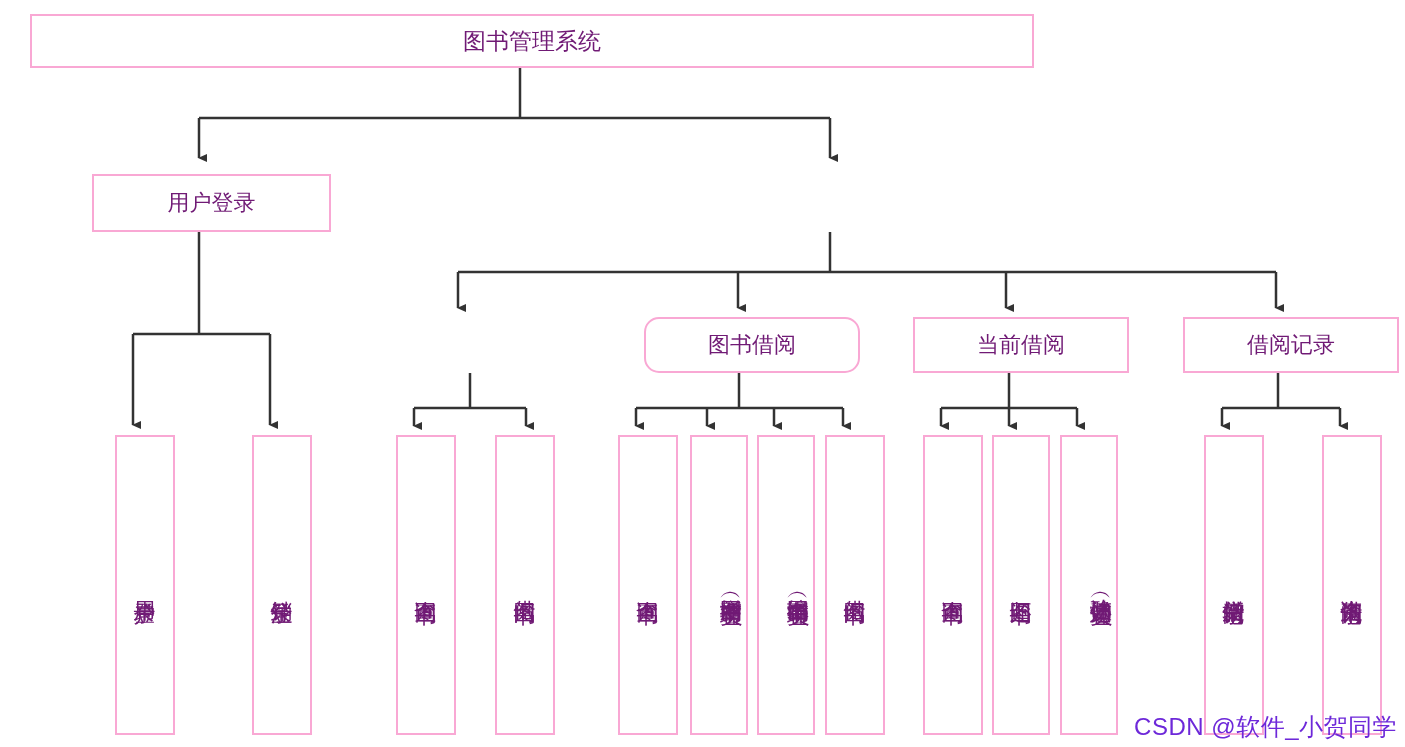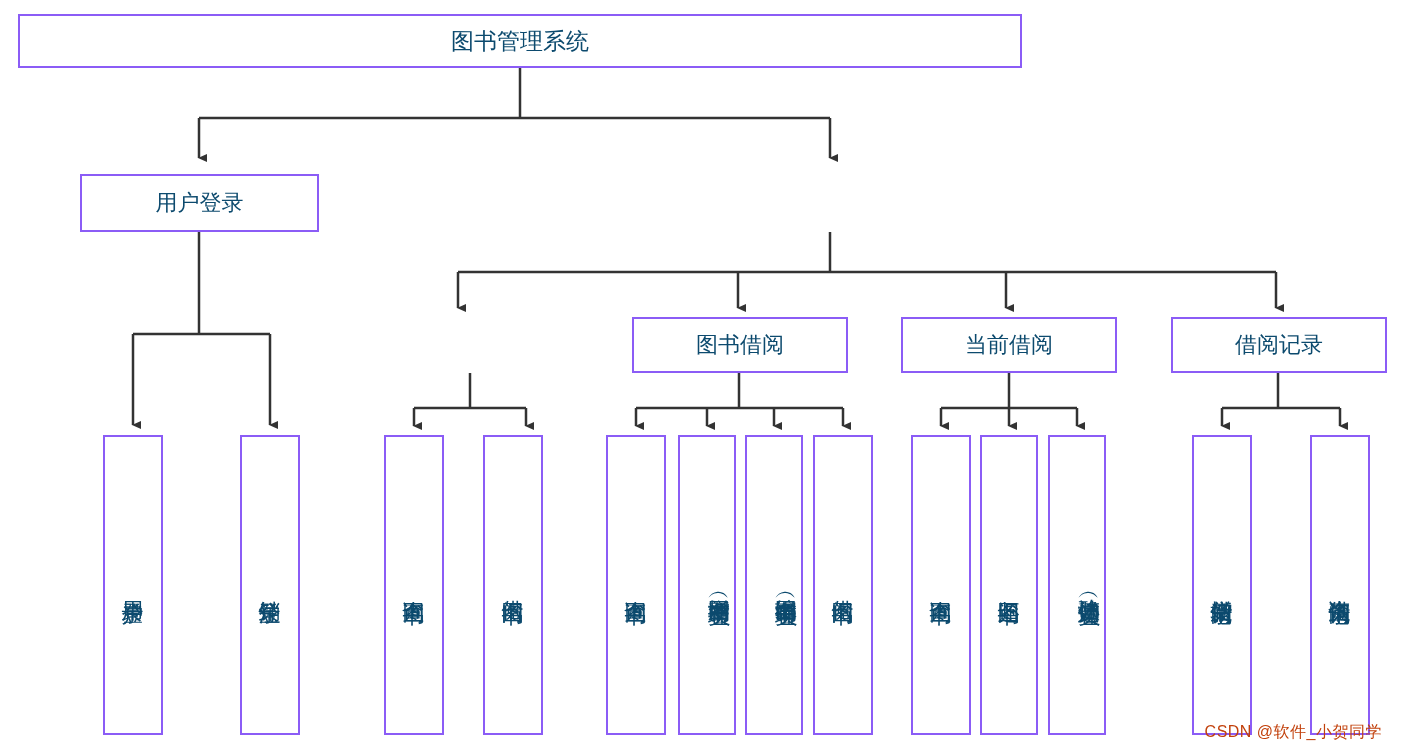--- a/index.html
+++ b/index.html
@@ -21,26 +21,27 @@
     position: absolute;
     left: 0;
     top: 0;
     width: 1405px;
     height: 747px;
     pointer-events: none;
   }
   .node {
     position: absolute;
     box-sizing: border-box;
-    border: 2px solid #8b5cf6;
+    border: 2px solid #f9a8d4;
     background: #ffffff;
     display: flex;
     align-items: center;
     justify-content: center;
-    color: #0c4a6e;
+    color: #701a75;
+    margin-left: 12px;
   }
   .node.root {
     font-size: 23px;
   }
   .node.mid {
     font-size: 22px;
   }
   .node.leaf {
     writing-mode: vertical-rl;
     text-orientation: upright;
@@ -51,24 +52,24 @@
     align-items: flex-start;
     justify-content: center;
     text-align: left;
     white-space: nowrap;
   }
   .node.leaf.centered {
     align-items: center;
   }
   .watermark {
     position: absolute;
-    right: 23px;
+    right: 8px;
     bottom: 4px;
-    font-size: 16px;
-    color: #c2410c;
+    font-size: 24px;
+    color: #6d28d9;
     letter-spacing: 0.5px;
     white-space: nowrap;
   }
 </style>
 </head>
 <body>
 
 <div id="canvas">
 
   <svg id="connectors" viewBox="0 0 1405 747">
@@ -120,21 +121,21 @@
       <path d="M1340,408 L1340,426" marker-end="url(#arrow)"></path>
     </g>
   </svg>
 
   <div class="node root" style="left:18px; top:14px; width:1004px; height:54px;">图书管理系统</div>
 
   <div class="node mid" style="left:80px; top:174px; width:239px; height:58px;">用户登录</div>
 
 
 
-  <div class="node mid" style="left:632px; top:317px; width:216px; height:56px;">图书借阅</div>
+  <div class="node mid" style="left:632px; top:317px; width:216px; height:56px;border-radius:15px;">图书借阅</div>
 
   <div class="node mid" style="left:901px; top:317px; width:216px; height:56px;">当前借阅</div>
 
   <div class="node mid" style="left:1171px; top:317px; width:216px; height:56px;">借阅记录</div>
 
   <div class="node leaf centered" style="left:103px; top:435px; width:60px; height:300px;">用户登录</div>
 
   <div class="node leaf centered" style="left:240px; top:435px; width:60px; height:300px;">注销登录</div>
 
   <div class="node leaf centered" style="left:384px; top:435px; width:60px; height:300px;">查询图书</div>

